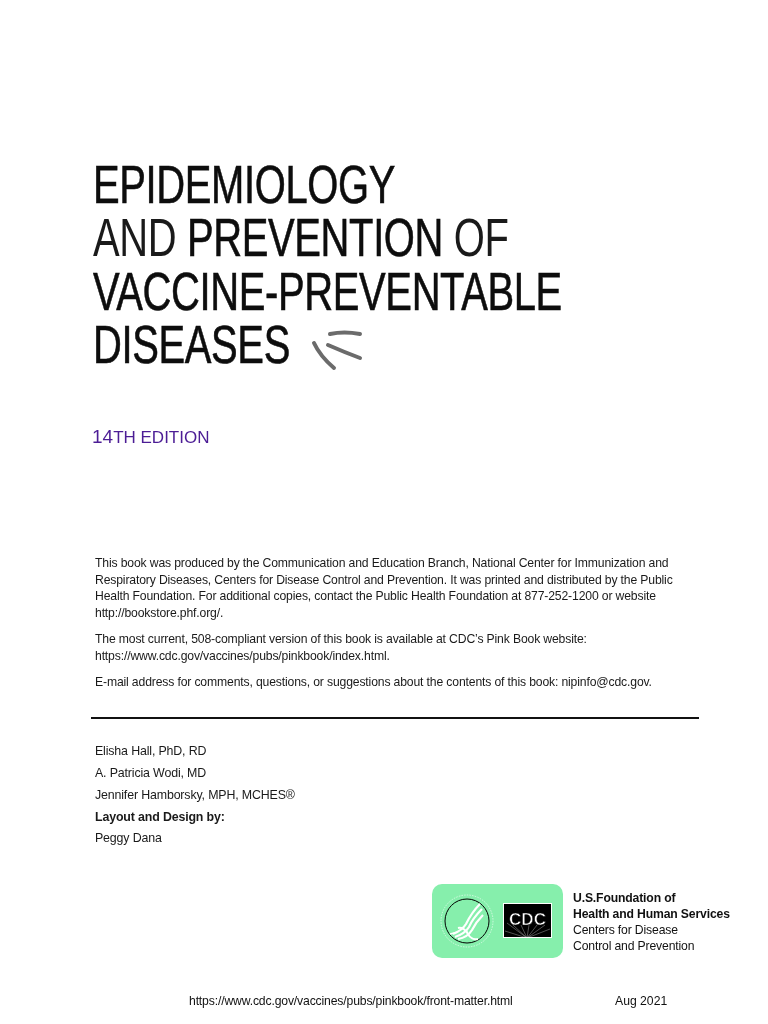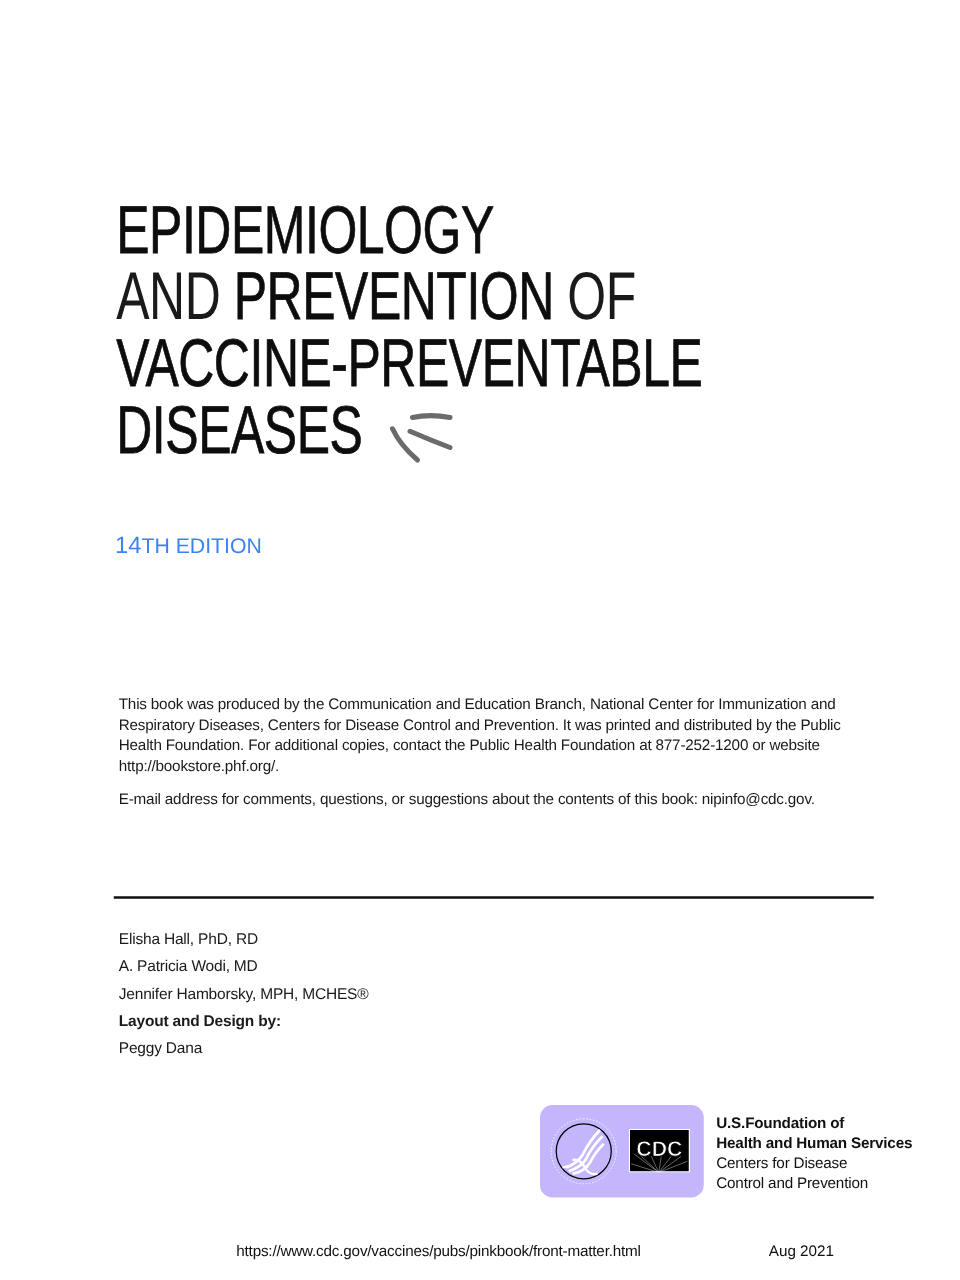--- a/index.html
+++ b/index.html
@@ -38,21 +38,21 @@
       width: 56px;
       height: 48px;
     }
 
     .edition {
       position: absolute;
       left: 92px;
       top: 427px;
       font-size: 17px;
       line-height: 20px;
-      color: #3b82f6;
+      color: #4c1d95;
       white-space: nowrap;
     }
     .edition .num { font-size: 19px; }
 
     .body-text {
       position: absolute;
       left: 95px;
       width: 610px;
       font-family: "Liberation Sans", sans-serif;
       font-size: 12.2px;
@@ -87,21 +87,21 @@
     .credit-name {
       line-height: 22.2px;
     }
 
     .logo-box {
       position: absolute;
       left: 432px;
       top: 884px;
       width: 131px;
       height: 74px;
-      background: #c4b5fd;
+      background: #86efac;
       border-radius: 10px;
     }
     .hhs-seal {
       position: absolute;
       left: 4px;
       top: 6px;
       width: 62px;
       height: 62px;
     }
     .cdc-mark {
@@ -165,20 +165,21 @@
   <path d="M4 15 Q10 28 24 40" stroke="#6b6b6b" stroke-width="4" fill="none" stroke-linecap="round"></path>
   <path d="M18 17 Q34 24 50 30" stroke="#6b6b6b" stroke-width="4" fill="none" stroke-linecap="round"></path>
 </svg>
 
 <div class="edition">
   <span class="num">14</span><span>TH EDITION</span>
 </div>
 
 <div class="body-text" style="top:555px;">
   <p>This book was produced by the Communication and Education Branch, National Center for Immunization and Respiratory Diseases, Centers for Disease Control and Prevention. It was printed and distributed by the Public Health Foundation. For additional copies, contact the Public Health Foundation at 877-252-1200 or website http://bookstore.phf.org/.</p>
+  <p>The most current, 508-compliant version of this book is available at CDC’s Pink Book website: https://www.cdc.gov/vaccines/pubs/pinkbook/index.html.</p>
   <p>E-mail address for comments, questions, or suggestions about the contents of this book: nipinfo@cdc.gov.</p>
 </div>
 
 <div class="rule"></div>
 
 <div class="credits" style="top:740px;">
   <div class="credit-name">Elisha Hall, PhD, RD</div>
   <div class="credit-name">A. Patricia Wodi, MD</div>
   <div class="credit-name">Jennifer Hamborsky, MPH, MCHES®</div>
   <div class="credit-heading" style="margin-top:0;">Layout and Design by:</div>

